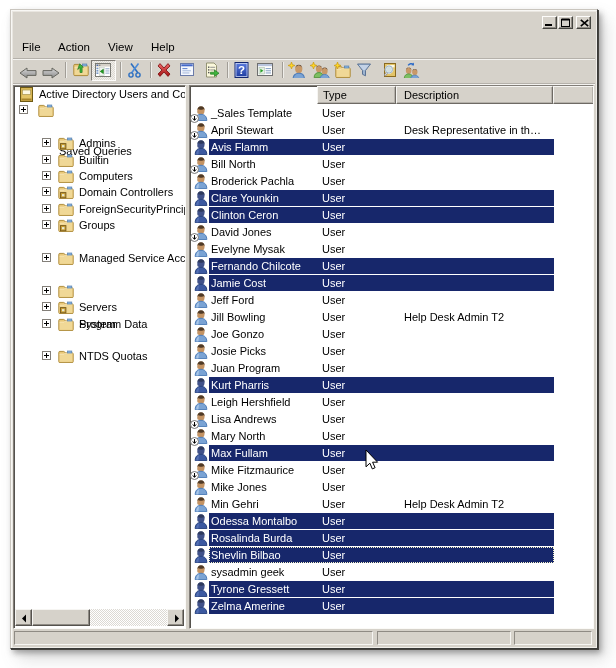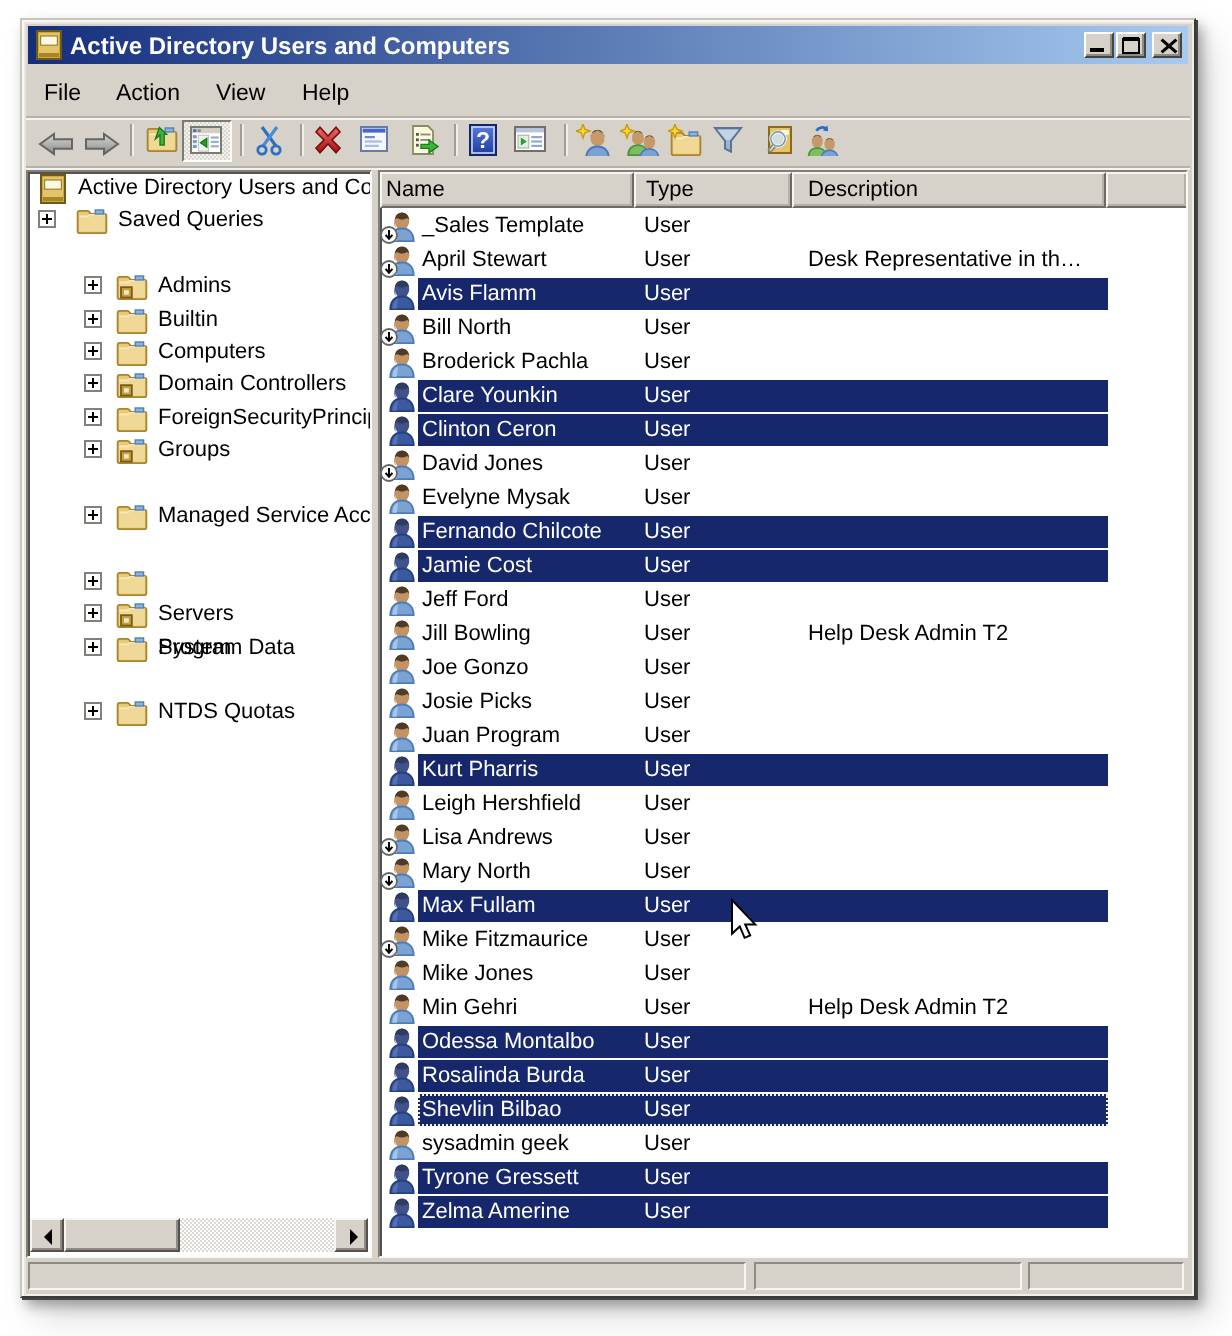--- a/index.html
+++ b/index.html
@@ -1,22 +1,13 @@
 <!DOCTYPE html>
 <html><head><meta charset="utf-8"><style>html,body{margin:0;padding:0;width:616px;height:668px;background:#fff;overflow:hidden;font-family:"Liberation Sans",sans-serif;-webkit-font-smoothing:antialiased;}*{box-sizing:border-box;}.win{position:absolute;left:10px;top:9px;width:588px;height:640px;background:#d6d2ca;border:1px solid;border-color:#c9c5be #3a3a38 #3a3a38 #c9c5be;box-shadow:inset 1px 1px 0 #f8f7f4,inset 2px 2px 0 #e9e6e0,inset -1px -1px 0 #f0eee9,1px 1px 0 #45433f,3px 4px 6px rgba(50,50,50,.42),8px 10px 16px rgba(100,100,100,.22);}.title{position:absolute;left:3px;top:3px;width:580px;height:19px;background:linear-gradient(90deg,#142e7c,#a6caf0);}.title .txt{position:absolute;left:21px;top:3px;font-size:12px;font-weight:bold;color:#fff;white-space:nowrap;}.tbtn{position:absolute;top:3px;width:15px;height:13px;background:#d6d2ca;border:1px solid;border-color:#fdfcfa #454540 #454540 #fdfcfa;box-shadow:inset -1px -1px 0 #8f8b84;}.menu{position:absolute;left:2px;top:26px;width:582px;height:22px;font-size:11.5px;color:#000;}.menu span{position:absolute;top:5px;}.mline{position:absolute;left:2px;width:582px;height:2px;border-top:1px solid #b5b1aa;border-bottom:1px solid #f4f3f0;}.tool{position:absolute;left:2px;top:50px;width:582px;height:24px;}.ti{position:absolute;top:2px;}.tsep{position:absolute;top:2px;width:1px;height:16px;background:#a19d96;box-shadow:1px 0 0 #efeeea;}.pressed{position:absolute;border:1px solid;border-color:#7e7a74 #fdfcfa #fdfcfa #7e7a74;background:#e7e4df;background-image:conic-gradient(#f2f0ec 25%,#dcd9d2 0 50%,#f2f0ec 0 75%,#dcd9d2 0);background-size:2px 2px;}.panel{position:absolute;background:#fff;border:1px solid;border-color:#827e78 #fbfaf7 #fbfaf7 #827e78;box-shadow:inset 1px 1px 0 #55524d;overflow:hidden;}.trow{position:absolute;left:0;height:16px;white-space:nowrap;font-size:11px;color:#000;}.trow .lbl{position:absolute;top:1px;padding:1px 2px;}.pbox{position:absolute;width:9px;height:9px;background:#fff;border:1px solid #837f79;}.pbox i{position:absolute;left:1px;top:3px;width:5px;height:1px;background:#000;}.pbox.p b{position:absolute;left:3px;top:1px;width:1px;height:5px;background:#000;}.ticon{position:absolute;top:0;}.hdr{position:absolute;left:0;top:0;height:18px;background:#d6d2ca;font-size:11px;color:#000;border:1px solid;border-color:#f6f5f2 #6e6a64 #6e6a64 #f6f5f2;box-shadow:inset -1px -1px 0 #b5b1aa;}.hdr span{position:absolute;left:3px;top:2px;}.lrow{position:absolute;left:0;width:100%;height:17px;font-size:11px;color:#000;white-space:nowrap;}.band{position:absolute;left:19px;width:344.5px;height:16px;top:0;background:#17276b;}.nm{position:absolute;left:21px;top:2px;}.tp{position:absolute;left:132px;top:2px;}.dc{position:absolute;left:214px;top:2px;}.sel .nm,.sel .tp,.sel .dc{color:#fff;}.focus{outline:1px dotted #f5f2c8;outline-offset:-1px;}.sb{position:absolute;left:1px;bottom:2px;height:17px;background:#efede9;background-image:conic-gradient(#fff 25%,#dcd9d3 0 50%,#fff 0 75%,#dcd9d3 0);background-size:2px 2px;}.sbtn{position:absolute;top:0;width:17px;height:17px;background:#d6d2ca;border:1px solid;border-color:#f6f5f2 #55524d #55524d #f6f5f2;box-shadow:inset -1px -1px 0 #8f8b84;}.thumb{position:absolute;top:0;left:17px;width:58px;height:17px;background:#d6d2ca;border:1px solid;border-color:#f6f5f2 #55524d #55524d #f6f5f2;box-shadow:inset -1px -1px 0 #8f8b84;}.status{position:absolute;left:3px;top:619px;width:582px;height:17px;}.stseg{position:absolute;top:2px;height:14px;background:#d6d2ca;border:1px solid;border-color:#8f8b84 #f6f5f2 #f6f5f2 #8f8b84;}</style></head><body>
 <div class="win">
-    <div class="title">
-      <div style="position:absolute;left:4px;top:2px"><svg width="13" height="15" viewBox="0 0 13 15" style="">
-          <rect x="0.5" y="0.5" width="12" height="14" fill="#caa73f" stroke="#6e5a14" stroke-width="1"></rect>
-          <rect x="1.5" y="1.5" width="10" height="12" fill="#e3c468"></rect>
-          <rect x="2.3" y="3" width="8.4" height="4.6" fill="#fdf8e2" stroke="#9a8335" stroke-width="0.6"></rect>
-          <rect x="1.5" y="11.5" width="10" height="2" fill="#a8852c"></rect>
-        </svg></div>
-      <div class="txt">Active Directory Users and Computers</div>
-    </div>
     <div class="tbtn" style="left:531px;top:6px">
       <svg width="9" height="7" viewBox="0 0 9 7" style="position:absolute;left:2px;top:2px">
         <rect x="0" y="5" width="7" height="2" fill="#000"></rect>
       </svg>
     </div>
     <div class="tbtn" style="left:547px;top:6px">
       <svg width="9" height="9" viewBox="0 0 9 9" style="position:absolute;left:2px;top:1px">
         <rect x="0.5" y="1.5" width="8" height="7" fill="none" stroke="#000" stroke-width="1"></rect>
         <rect x="0.5" y="0.5" width="8" height="2" fill="#000"></rect>
       </svg>
@@ -401,21 +392,21 @@
         <div class="pbox p" style="left:5px;top:3px">
           <i></i>
           <b></b>
         </div>
         <div class="ticon" style="left:24px;top:1px"><svg width="16" height="14" viewBox="0 0 16 14" style="">
             <path d="M0.8 3.4 Q0.8 2.4 1.8 2.4 L5.6 2.4 Q6.4 2.4 6.7 3 L7.2 3.9 L14.2 3.9 Q15.2 3.9 15.2 4.9 L15.2 12.6 Q15.2 13.6 14.2 13.6 L1.8 13.6 Q0.8 13.6 0.8 12.6 Z" fill="#e9c878" stroke="#a8852f" stroke-width="0.9"></path>
             <path d="M1.6 4.8 L14.4 4.8 L14.4 12.8 L1.6 12.8 Z" fill="#f1d999" opacity="0.9"></path>
             <path d="M1.6 5.2 L6 5.2 L6.8 4.4 L14.4 4.4" fill="none" stroke="#f7e9bd" stroke-width="0.8"></path>
             <rect x="9.6" y="2" width="4.2" height="2" fill="#8ab4e4" stroke="#5580ac" stroke-width="0.7"></rect>
           </svg></div>
-        <div class="lbl" style="left:43px;">Saved Queries</div>
+        <div class="lbl" style="left:43px;margin-top:41px;">Saved Queries</div>
       </div>
       <div class="trow" style="top:49px;width:100%">
         <div class="pbox p" style="left:28px;top:3px">
           <i></i>
           <b></b>
         </div>
         <div class="ticon" style="left:44px;top:1px"><svg width="16" height="14" viewBox="0 0 16 14" style="">
             <path d="M0.8 3.4 Q0.8 2.4 1.8 2.4 L5.6 2.4 Q6.4 2.4 6.7 3 L7.2 3.9 L14.2 3.9 Q15.2 3.9 15.2 4.9 L15.2 12.6 Q15.2 13.6 14.2 13.6 L1.8 13.6 Q0.8 13.6 0.8 12.6 Z" fill="#e9c878" stroke="#a8852f" stroke-width="0.9"></path>
             <path d="M1.6 4.8 L14.4 4.8 L14.4 12.8 L1.6 12.8 Z" fill="#f1d999" opacity="0.9"></path>
             <path d="M1.6 5.2 L6 5.2 L6.8 4.4 L14.4 4.4" fill="none" stroke="#f7e9bd" stroke-width="0.8"></path>
@@ -565,23 +556,20 @@
         <div class="sbtn" style="left:0"><svg width="17" height="17" viewBox="0 0 17 17" style="">
             <path d="M10 4.5 L6 8.5 L10 12.5 Z" fill="#000"></path>
           </svg></div>
         <div class="thumb"></div>
         <div class="sbtn" style="right:0"><svg width="17" height="17" viewBox="0 0 17 17" style="">
             <path d="M7 4.5 L11 8.5 L7 12.5 Z" fill="#000"></path>
           </svg></div>
       </div>
     </div>
     <div class="panel" style="left:178px;top:75px;width:405px;height:544px">
-      <div class="hdr" style="left:0;width:127px">
-        <span style="left:2px">Name</span>
-      </div>
       <div class="hdr" style="left:127px;width:79px">
         <span style="left:5px">Type</span>
       </div>
       <div class="hdr" style="left:206px;width:157px">
         <span style="left:7px">Description</span>
       </div>
       <div class="hdr" style="left:363px;width:41px">
         <span></span>
       </div>
       <div class="lrow" style="top:19px">

